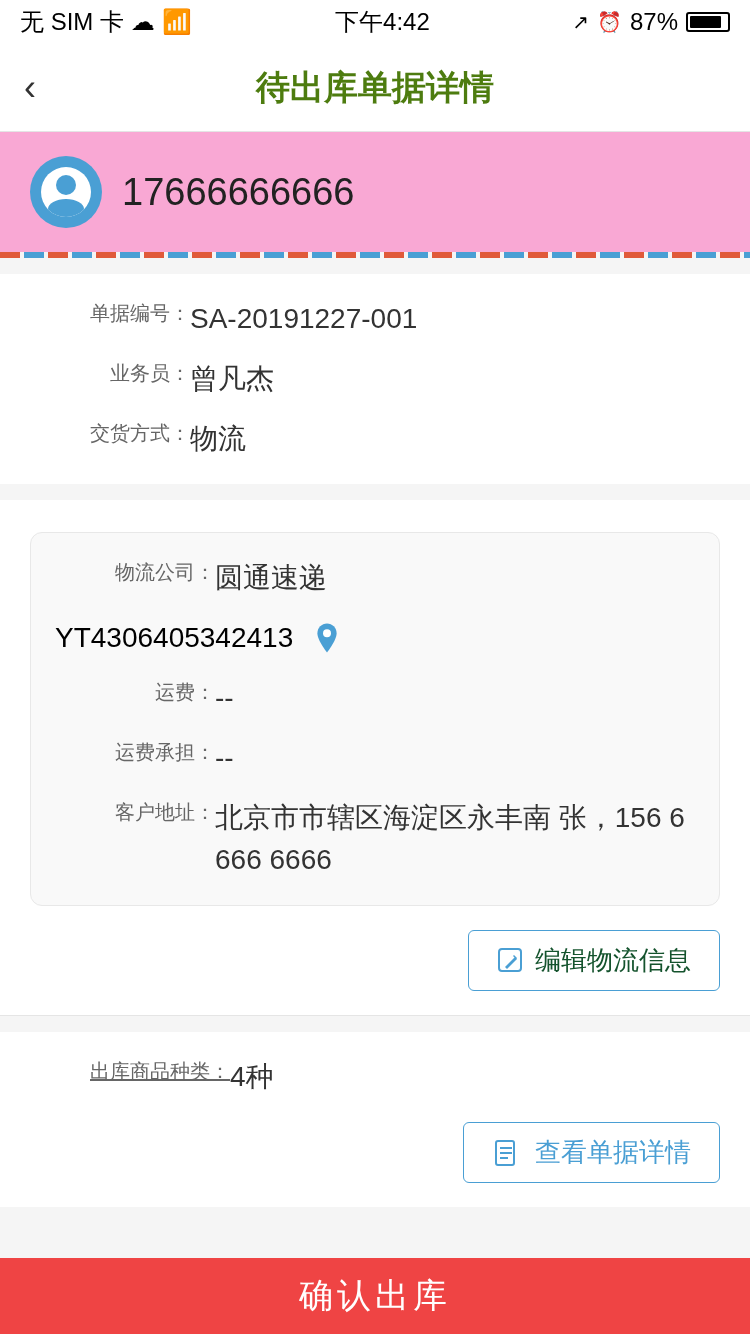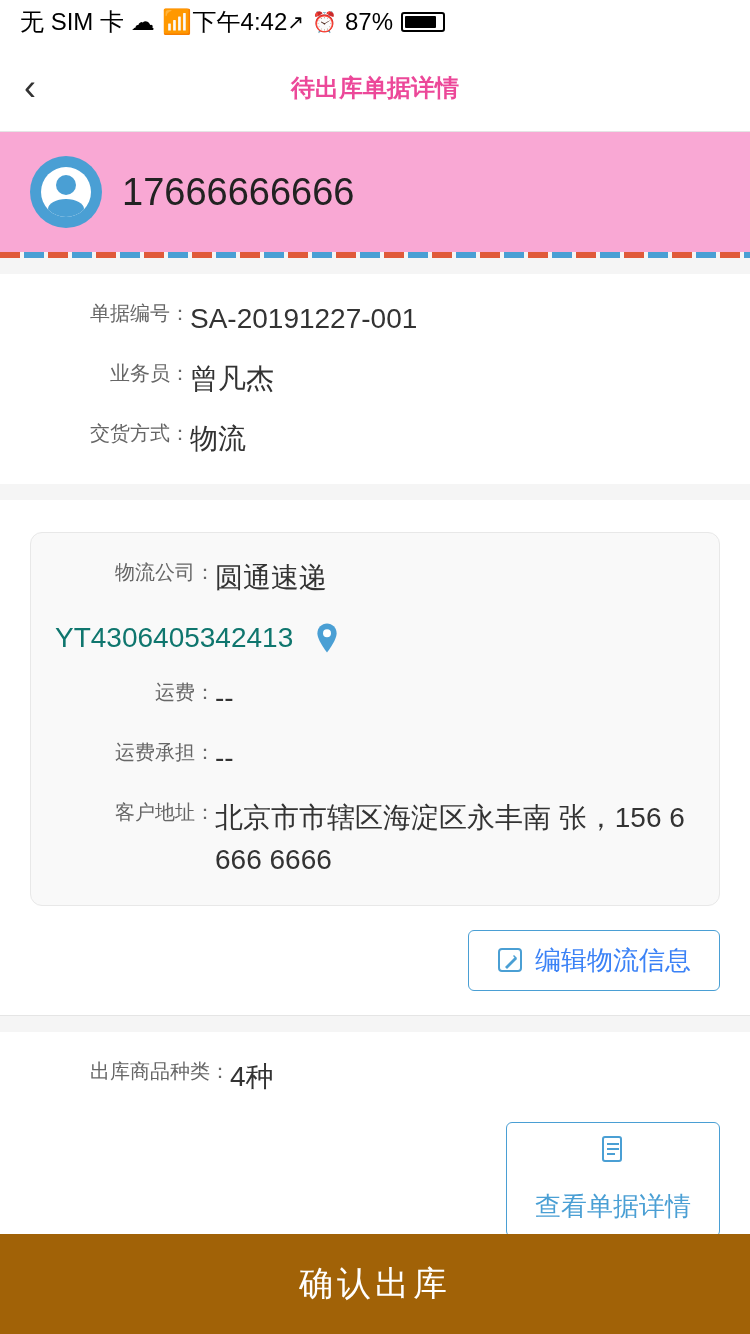--- a/index.html
+++ b/index.html
@@ -14,21 +14,21 @@
       position: relative;
     }
 
     
     .status-bar {
       width: 750px;
       height: 44px;
       background: #fff;
       display: flex;
       align-items: center;
-      justify-content: flex-start;
+      justify-content: space-between;
       padding: 0 20px;
       font-size: 24px;
       color: #000;
     }
     .status-left { display: flex; align-items: center; gap: 8px; }
     .status-right { display: flex; align-items: center; gap: 8px; }
     .battery-bar {
       width: 44px; height: 20px;
       border: 2px solid #000;
       border-radius: 3px;
@@ -56,23 +56,23 @@
       border-bottom: 1px solid #e5e5e5;
     }
     .nav-back {
       position: absolute;
       left: 24px;
       font-size: 36px;
       color: #333;
       cursor: pointer;
     }
     .nav-title {
-      font-size: 24px;
+      font-size: 34px;
       font-weight: 600;
-      color: #ec4899;
+      color: #4d7c0f;
     }
 
     
     .user-header {
       background: #f9a8d4;
       display: flex;
       align-items: center;
       padding: 24px 30px;
       gap: 20px;
       border-bottom: none;
@@ -132,21 +132,21 @@
       min-width: 160px;
       text-align: right;
       flex-shrink: 0;
     }
     .info-value {
       color: #333;
       font-size: 28px;
       flex: 1;
       word-break: break-all;
     }
-    .info-value.blue { color: #0f766e; }
+    .info-value.blue { color: #000000; }
 
     
     .logistics-card {
       background: #f9f9f9;
       border: 1px solid #e8e8e8;
       border-radius: 12px;
       margin-top: 16px;
       padding: 24px 24px;
     }
 
@@ -167,21 +167,21 @@
       justify-content: flex-end;
       margin-top: 24px;
     }
     .edit-btn {
       display: flex;
       align-items: center;
       gap: 10px;
       border: 1px solid #4a9fd4;
       border-radius: 6px;
       padding: 12px 28px;
-      color: #3b82f6;
+      color: #14532d;
       font-size: 26px;
       background: #fff;
       cursor: pointer;
     }
 
     
     .goods-section {
       background: #fff;
       margin-top: 16px;
       padding: 24px 30px;
@@ -189,45 +189,44 @@
 
     
     .view-btn-row {
       display: flex;
       justify-content: flex-end;
       margin-top: 24px;
     }
     .view-btn {
       display: flex;
       align-items: center;
-      gap: 26px;
+      gap: 15px;
       border: 1px solid #4a9fd4;
       border-radius: 6px;
       padding: 12px 28px;
       color: #4a9fd4;
       font-size: 26px;
       background: #fff;
       cursor: pointer;
-      flex-direction: column;
     }
 
     
     .bottom-spacer {
       height: 220px;
       background: #f5f5f5;
     }
 
     
     .confirm-btn-wrap {
       position: fixed;
       bottom: 0;
       left: 0;
       width: 750px;
-      background: #a16207;
-      height: 100px;
+      background: #ef4444;
+      height: 76px;
       display: flex;
       align-items: center;
       justify-content: center;
       cursor: pointer;
     }
     .confirm-btn-text {
       color: #fff;
       font-size: 34px;
       font-weight: 500;
       letter-spacing: 4px;
@@ -334,21 +333,21 @@
       </svg>
       <span>编辑物流信息</span>
     </button>
   </div>
 </div>
 
 <div class="thin-divider"></div>
 
 <div class="goods-section">
   <div class="info-row">
-    <span class="info-label" style="min-width:200px;">出库商品种类：</span>
+    <span class="info-label" style="min-width:200px;text-decoration:underline;">出库商品种类：</span>
     <span class="info-value">4种</span>
   </div>
 
   <div class="view-btn-row">
     <button class="view-btn">
       <svg width="28" height="28" viewBox="0 0 28 28">
         <rect x="4" y="2" width="18" height="24" rx="2" fill="none" stroke="#4a9fd4" stroke-width="2"></rect>
         <line x1="8" y1="9" x2="20" y2="9" stroke="#4a9fd4" stroke-width="2"></line>
         <line x1="8" y1="14" x2="20" y2="14" stroke="#4a9fd4" stroke-width="2"></line>
         <line x1="8" y1="19" x2="16" y2="19" stroke="#4a9fd4" stroke-width="2"></line>

